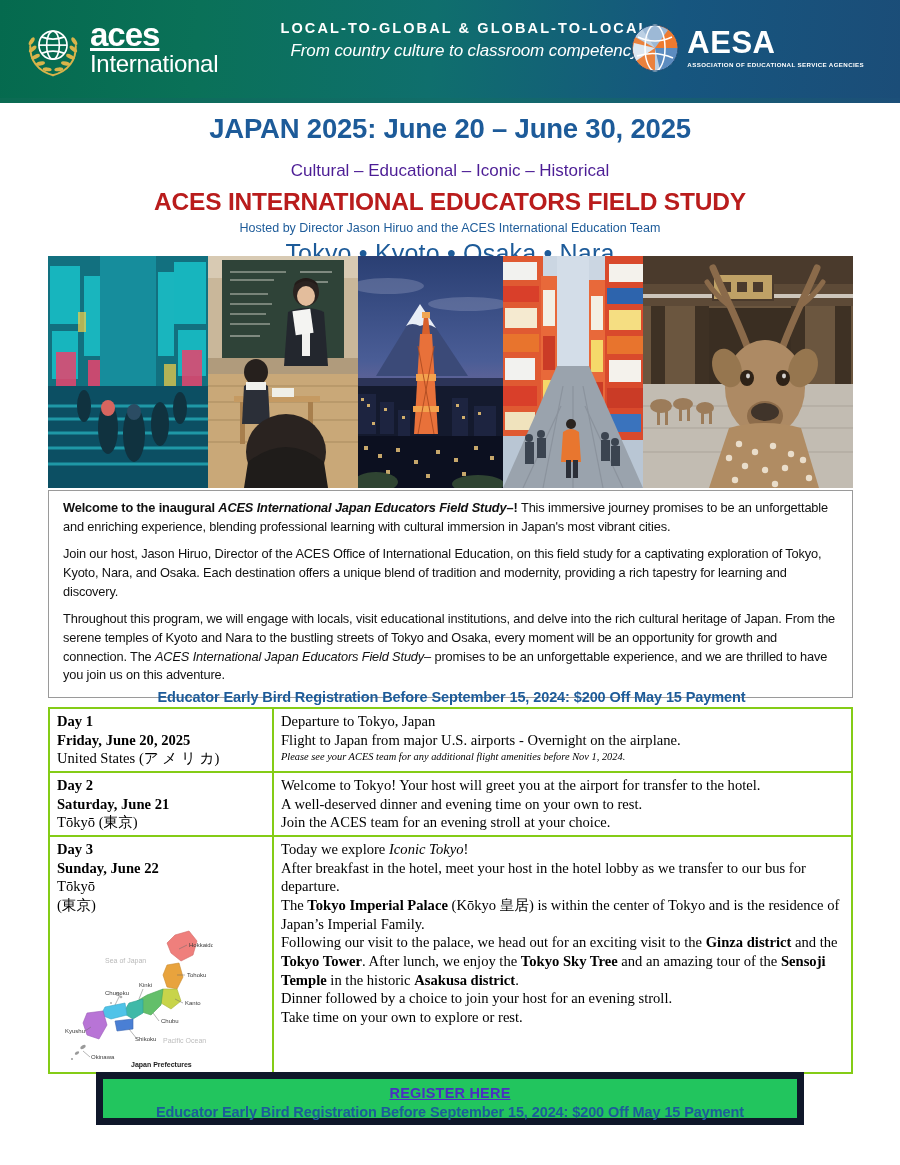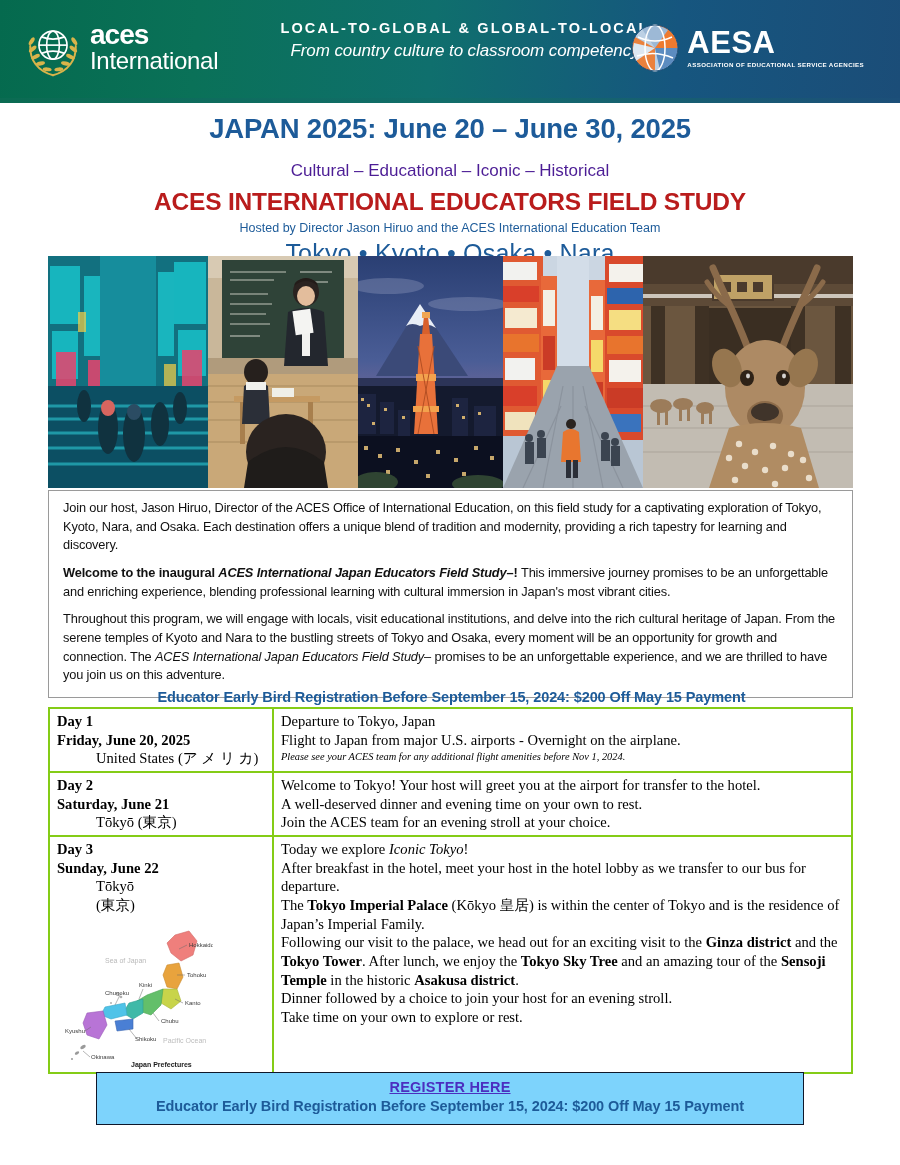--- a/index.html
+++ b/index.html
@@ -36,25 +36,26 @@
     left: 22px;
     top: 18px;
     display: flex;
     align-items: center;
     gap: 6px;
   }
   .aces-emblem { width: 62px; height: 62px; display:block; }
   .aces-words { line-height: 1; padding-bottom: 3px; }
   .aces-words .w1 {
     display: block;
-    font-size: 28px;
+    font-size: 33px;
     font-weight: bold;
     color: #ffffff;
     letter-spacing: -1px;
     line-height: 0.95;
+    text-decoration: underline;
   }
   .aces-words .w2 {
     display: block;
     font-size: 24px;
     color: #ffffff;
     letter-spacing: -0.3px;
     line-height: 1.05;
   }
 
   
@@ -209,43 +210,43 @@
   .itin td {
     border: 2px solid #84cc16;
     vertical-align: top;
     padding: 3px 5px 3px 7px;
     font-size: 14.6px;
     line-height: 1.28;
     color: #000;
   }
   .itin .daycell { width: 210px; }
   .itin .daytitle { font-weight: bold; display: block; }
-  .itin .dayloc { display: block; margin-left: 39px; }
+  .itin .dayloc { display: block; }
   .itin .descline { display: block; }
   .itin .descline b { font-weight: bold; }
   .itin .descline i { font-style: italic; }
   .smallnote {
     display: block;
     font-size: 10.4px;
     font-style: italic;
     line-height: 1.3;
     margin-top: 1px;
   }
   .jpmap { width: 150px; height: 150px; display: block; margin: 4px auto 0 6px; }
 
   
   .registerbox {
     position: absolute;
     left: 96px;
     top: 1072px;
     width: 708px;
     height: 53px;
-    border: 1px solid #0f172a;
+    border: 7px solid #0f172a;
     box-sizing: border-box;
-    background: #7dd3fc;
+    background: #22c55e;
     text-align: center;
     padding-top: 6px;
   }
   .reg-link {
     display: block;
     font-size: 14.5px;
     font-weight: bold;
     color: #4b2fc0;
     text-decoration: underline;
     letter-spacing: 0.2px;
@@ -640,22 +641,22 @@
           <circle cx="86" cy="202" r="3.2"></circle>
         <circle cx="166" cy="222" r="3.2"></circle>
           <circle cx="92" cy="224" r="3.2"></circle>
           <circle cx="132" cy="228" r="3.2"></circle>
       </g>
     </svg>
   </div>
 </div>
 
 <div class="welcomebox">
+  <p class="wpara"><b>Welcome to the inaugural </b><b><i>ACES International Japan Educators Field Study</i></b><b>–! </b><span>This immersive journey promises to be an unforgettable and enriching experience, blending professional learning with cultural immersion in Japan's most vibrant cities.</span></p>
   <p class="wpara">Join our host, Jason Hiruo, Director of the ACES Office of International Education, on this field study for a captivating exploration of Tokyo, Kyoto, Nara, and Osaka. Each destination offers a unique blend of tradition and modernity, providing a rich tapestry for learning and discovery.</p>
-  <p class="wpara"><b>Welcome to the inaugural </b><b><i>ACES International Japan Educators Field Study</i></b><b>–! </b><span>This immersive journey promises to be an unforgettable and enriching experience, blending professional learning with cultural immersion in Japan's most vibrant cities.</span></p>
   <p class="wpara last"><span>Throughout this program, we will engage with locals, visit educational institutions, and delve into the rich cultural heritage of Japan. From the serene temples of Kyoto and Nara to the bustling streets of Tokyo and Osaka, every moment will be an opportunity for growth and connection. The </span><i>ACES International Japan Educators Field Study</i><span>– promises to be an unforgettable experience, and we are thrilled to have you join us on this adventure.</span></p>
   <div class="earlybird">Educator Early Bird Registration Before September 15, 2024: $200 Off May 15 Payment</div>
 </div>
 
 <table class="itin">
   <tbody>
     <tr>
       <td class="daycell">
         <span class="daytitle">Day 1</span>
         <span class="daytitle">Friday, June 20, 2025</span>

